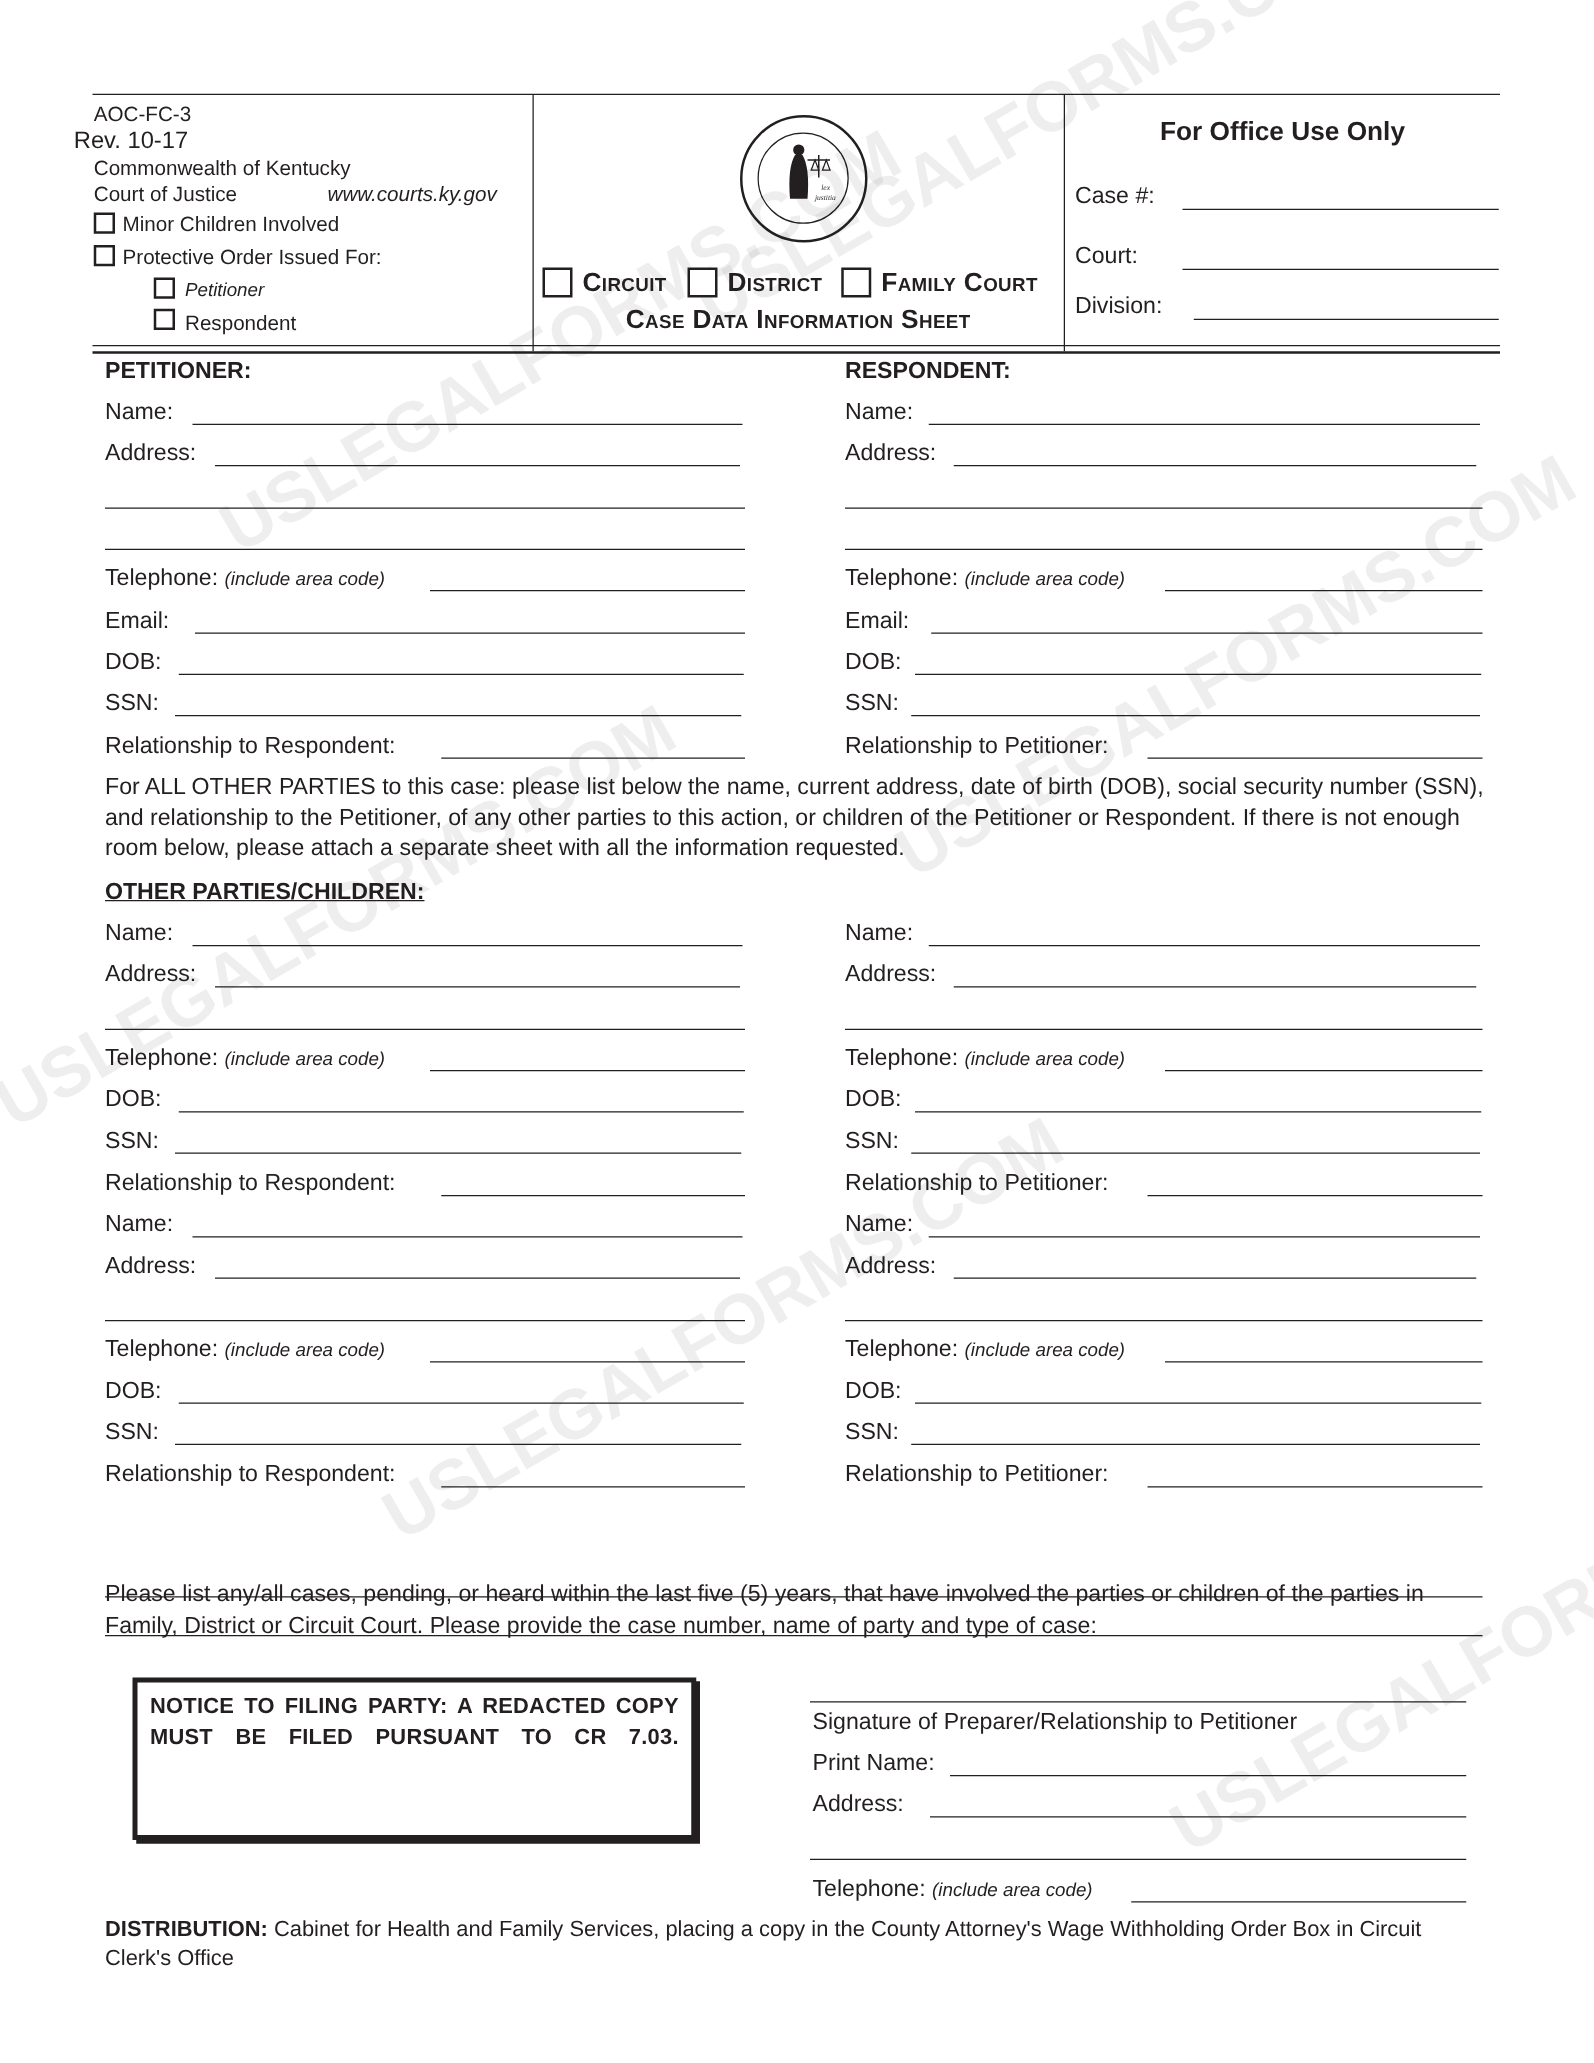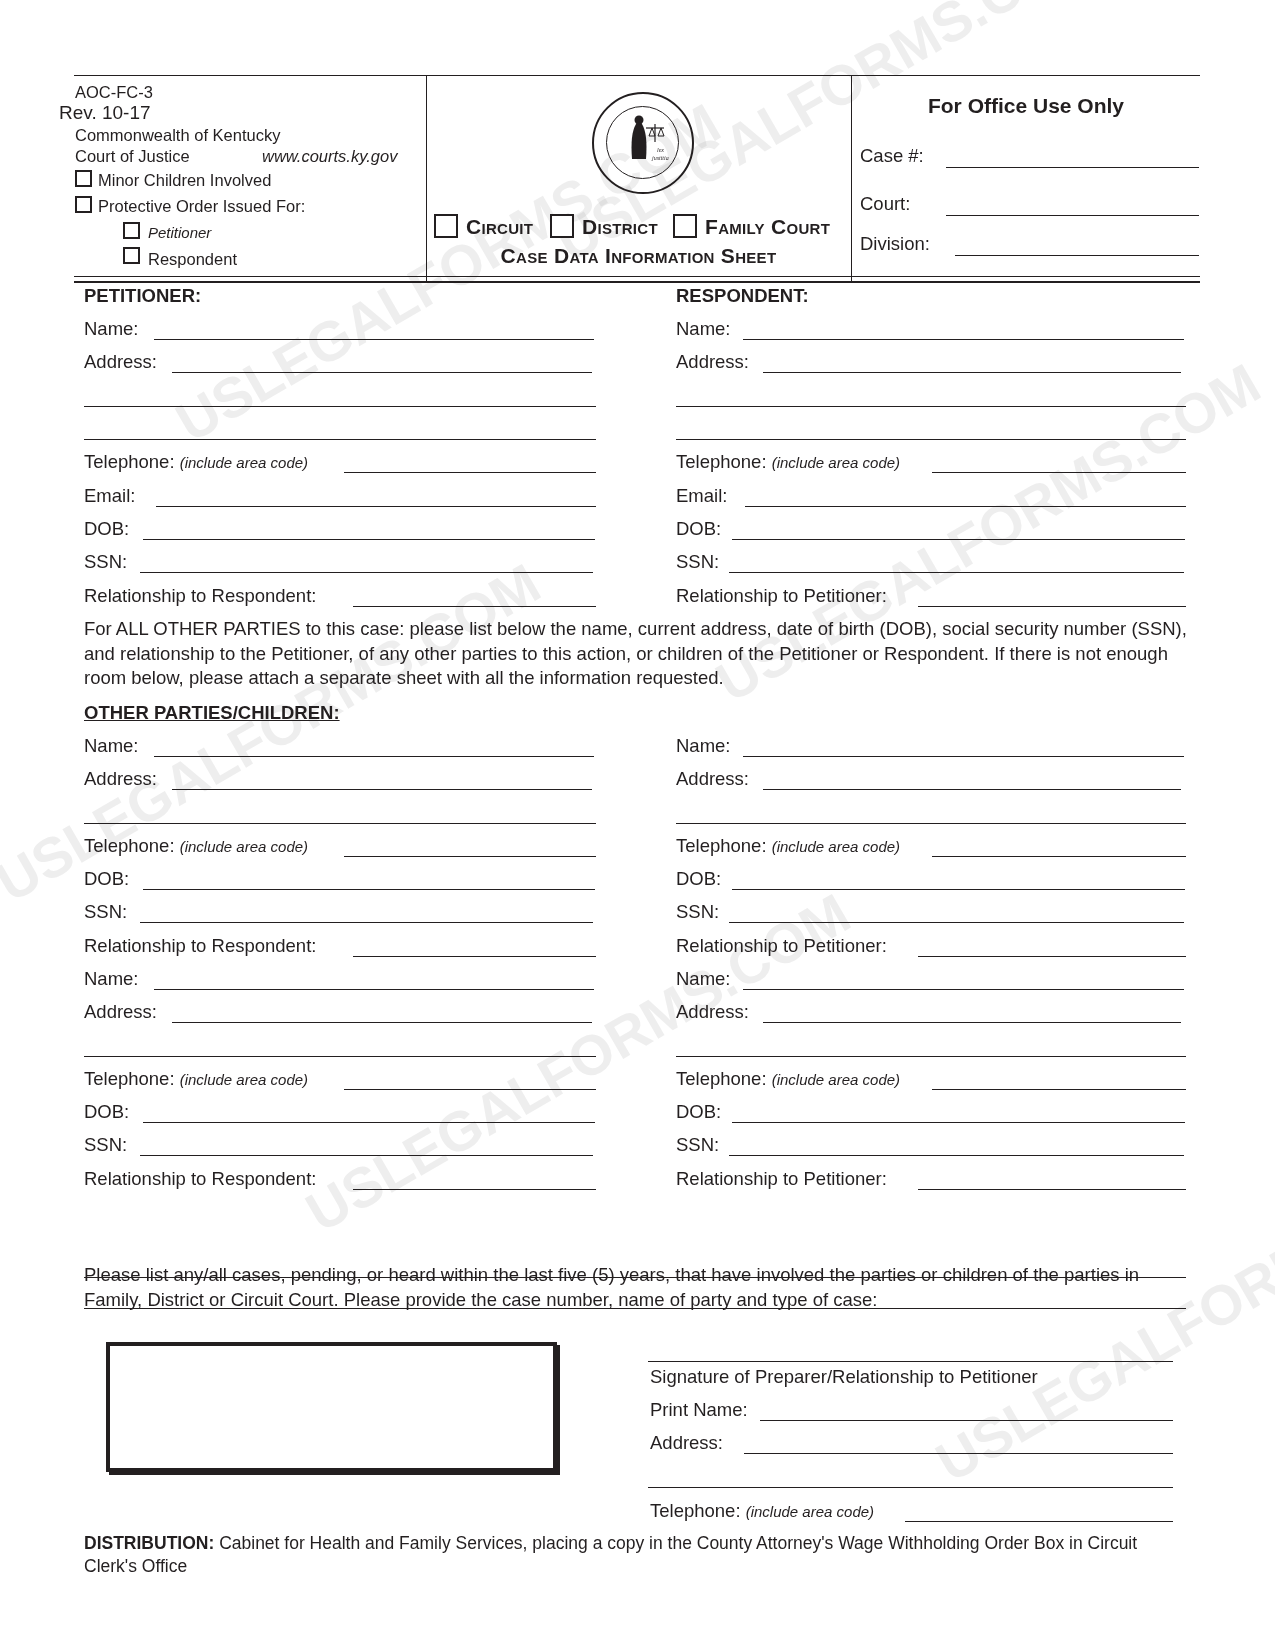--- a/index.html
+++ b/index.html
@@ -231,20 +231,21 @@
 <input class="field" style="left: 918px; top: 1166px; width: 268px;">
 <div class="line" style="left:918px;top:1189px;width:268px;"></div>
 
 <div class="para" style="left:84px;top:1263px;width:1110px;">Please list any/all cases, pending, or heard within the last five (5) years, that have involved the parties or children of the parties in Family, District or Circuit Court. Please provide the case number, name of party and type of case:</div>
 <input class="field" style="left: 84px; top: 1254px; width: 1102px;">
 <div class="line" style="left:84px;top:1277px;width:1102px;"></div>
 <input class="field" style="left: 84px; top: 1285px; width: 1102px;">
 <div class="line" style="left:84px;top:1308px;width:1102px;"></div>
 
 <div class="notice">
+  <div class="n1">NOTICE TO FILING PARTY:  A REDACTED COPY MUST BE FILED PURSUANT TO CR 7.03.</div>
 </div>
 
 <input class="field" style="left: 648px; top: 1338px; width: 525px;">
 <div class="line" style="left:648px;top:1361px;width:525px;"></div>
 <div class="t t18" style="left:650px;top:1367px;">Signature of Preparer/Relationship to Petitioner</div>
 <div class="t t18" style="left:650px;top:1400px;">Print Name:</div>
 <input class="field" style="left: 760px; top: 1397px; width: 413px;">
 <div class="line" style="left:760px;top:1420px;width:413px;"></div>
 <div class="t t18" style="left:650px;top:1433px;">Address:</div>
 <input class="field" style="left: 744px; top: 1430px; width: 429px;">

